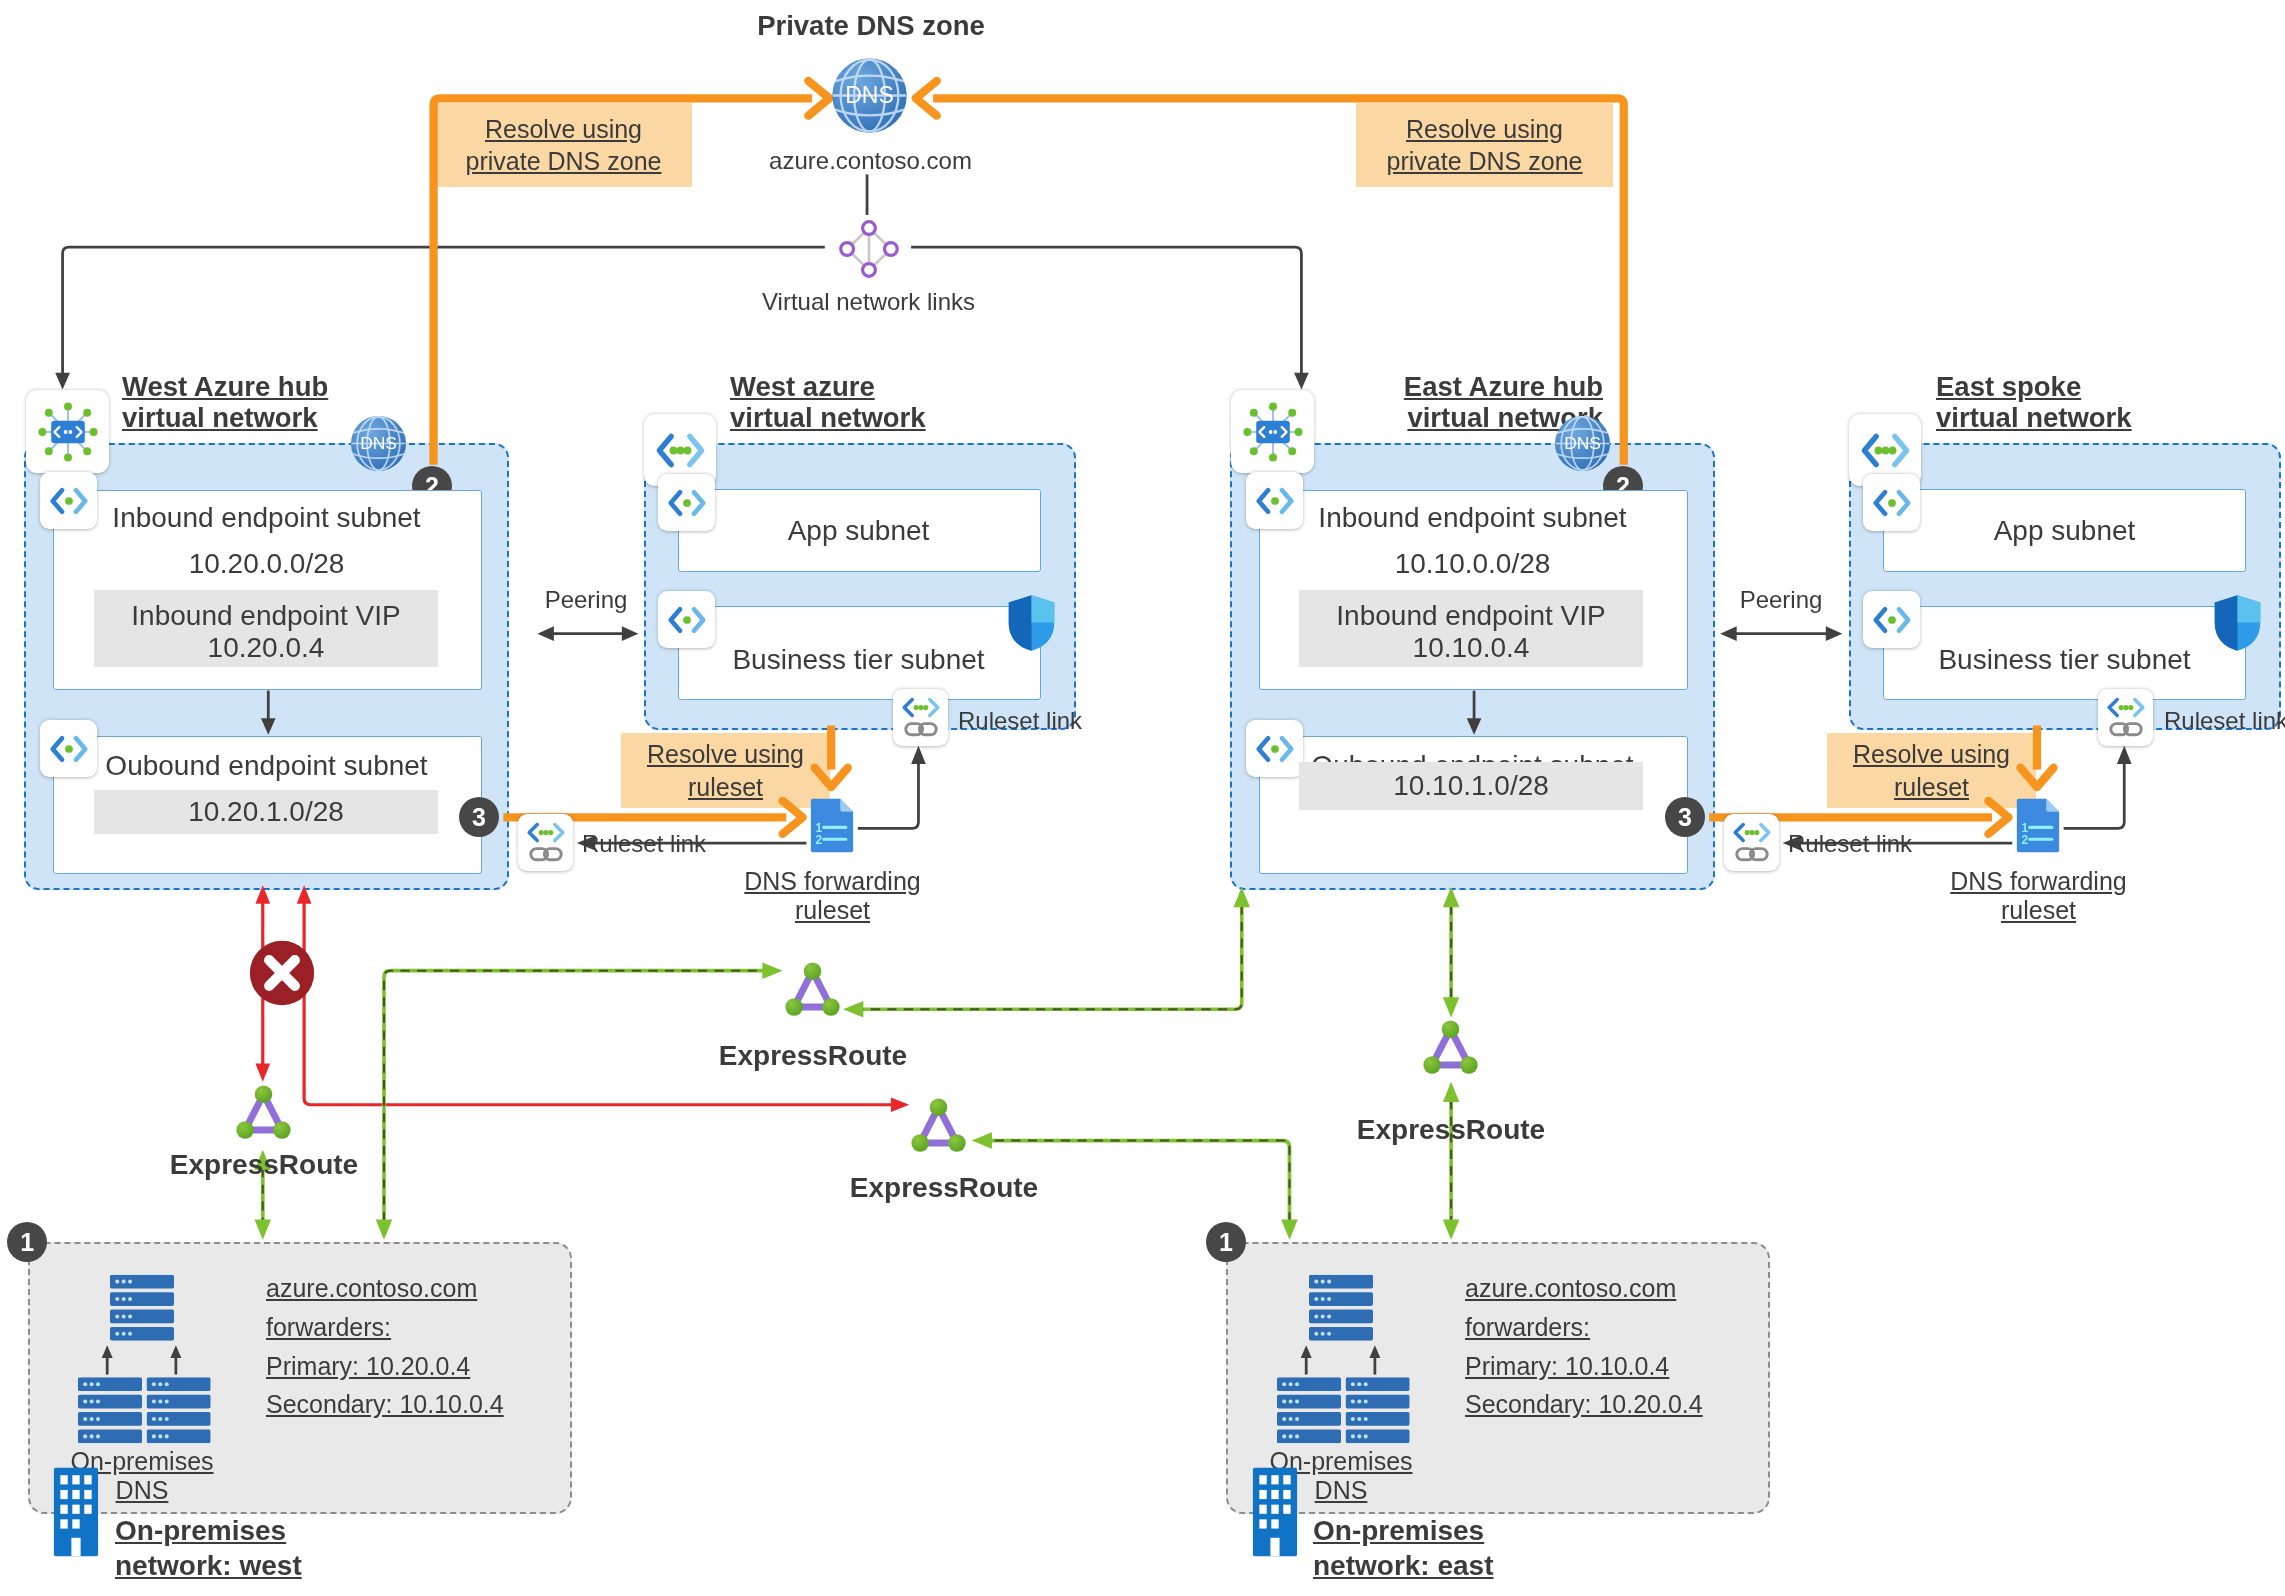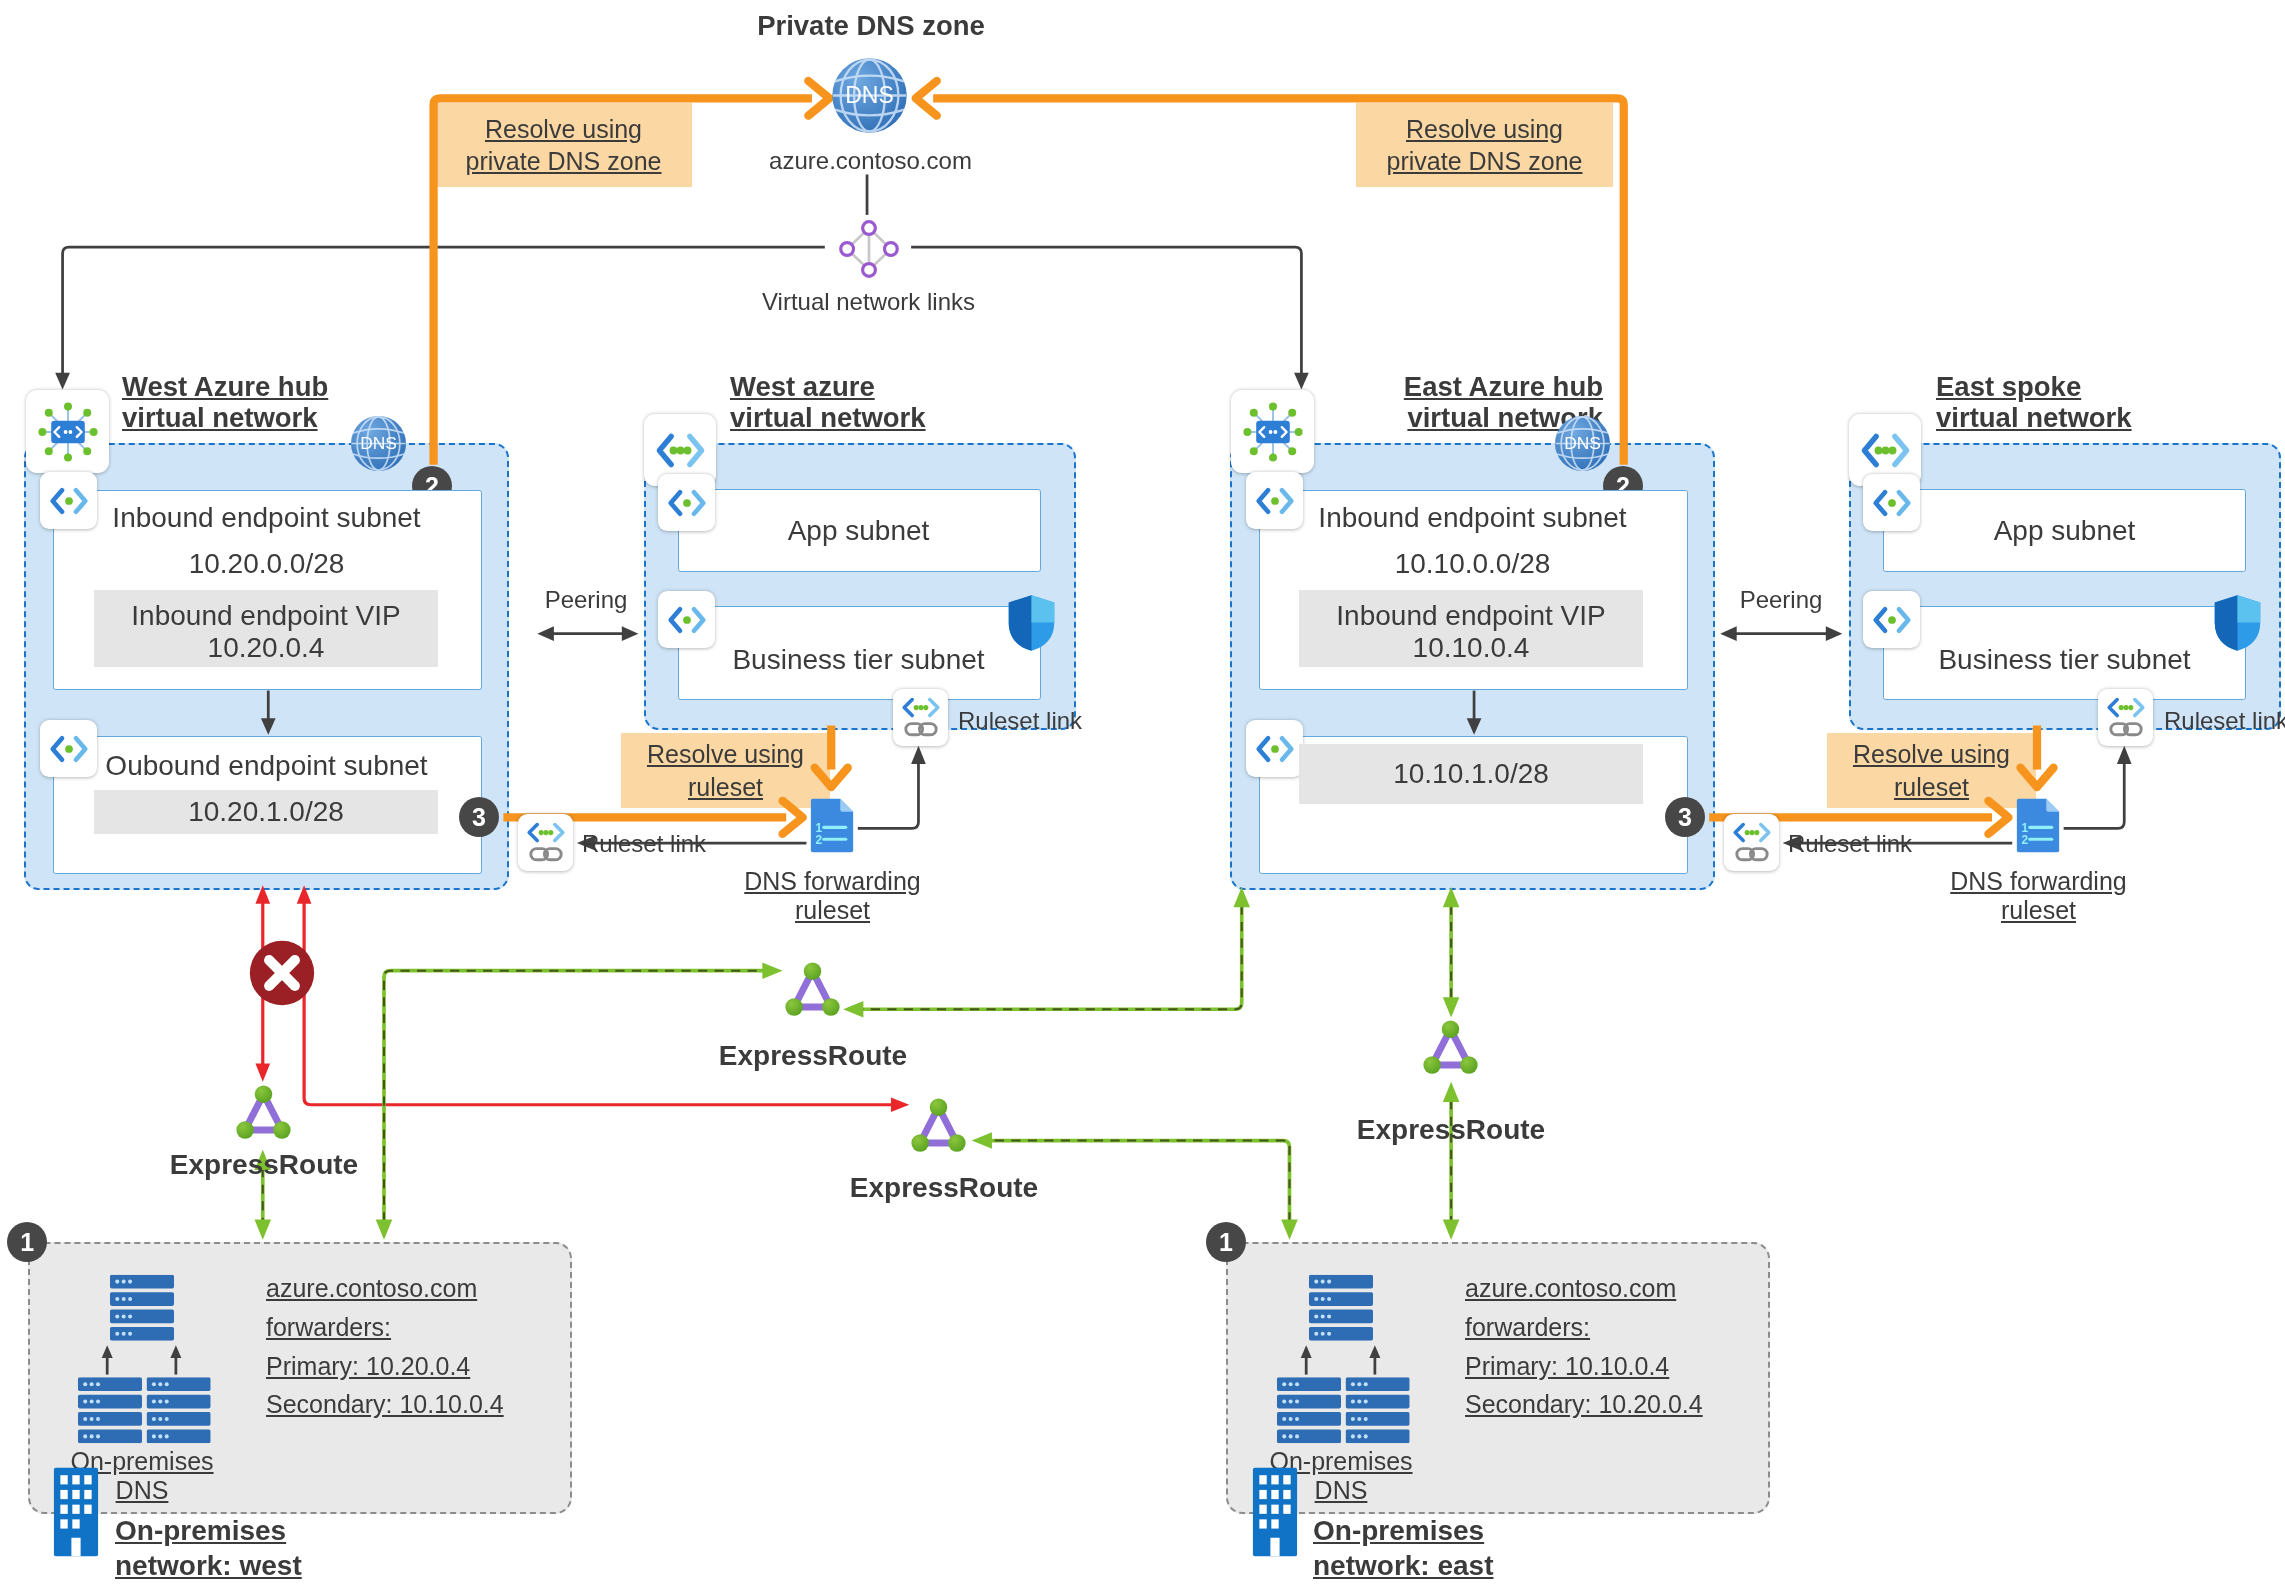--- a/index.html
+++ b/index.html
@@ -430,21 +430,21 @@
     <div class="ctr t28" style="height:33px;align-items:flex-start;">10.10.0.4</div>
   </div>
 
   <div class="abs wbox" style="left:1259px;top:736px;width:427px;height:136px;"></div>
   <div class="abs icon-card" style="left:1246px;top:720px;width:57px;height:57px;border-radius:9.2px;">
     <svg width="48" height="48" viewBox="0 0 52 52">
         <use href="#sym-subnet" width="52" height="52"></use>
       </svg>
   </div>
   <div class="abs ctr t28" style="left:1275px;top:751px;width:395px;height:29px;">Oubound endpoint subnet</div>
-  <div class="abs strip ctr t28" style="left:1299px;top:744px;width:344px;height:60px;">10.10.1.0/28</div>
+  <div class="abs strip ctr t28" style="left:1299px;top:762px;width:344px;height:48px;">10.10.1.0/28</div>
   <div class="abs badge ctr" style="left:1665px;top:797px;">3</div>
   <div class="abs icon-card" style="left:1724px;top:814px;width:55px;height:57px;border-radius:9.2px;">
     <svg width="48" height="50" viewBox="0 0 52 54">
         <use href="#sym-ruleset-link" width="52" height="54"></use>
       </svg>
   </div>
   <div class="abs t26" style="left:1788px;top:830px;width:138px;">Ruleset link</div>
 
   <div class="abs ml bold t30" style="left:1936px;top:371px;width:275px;">East spoke
 virtual network</div>

